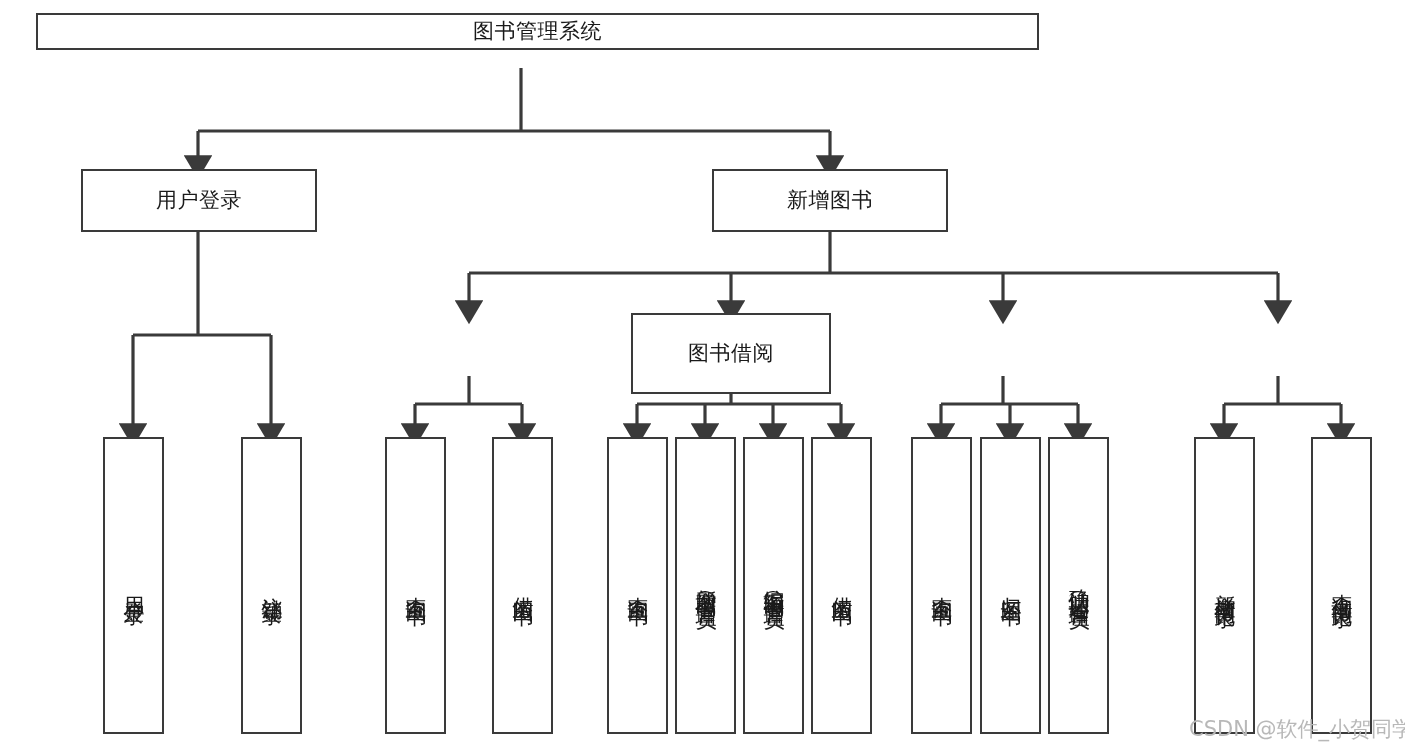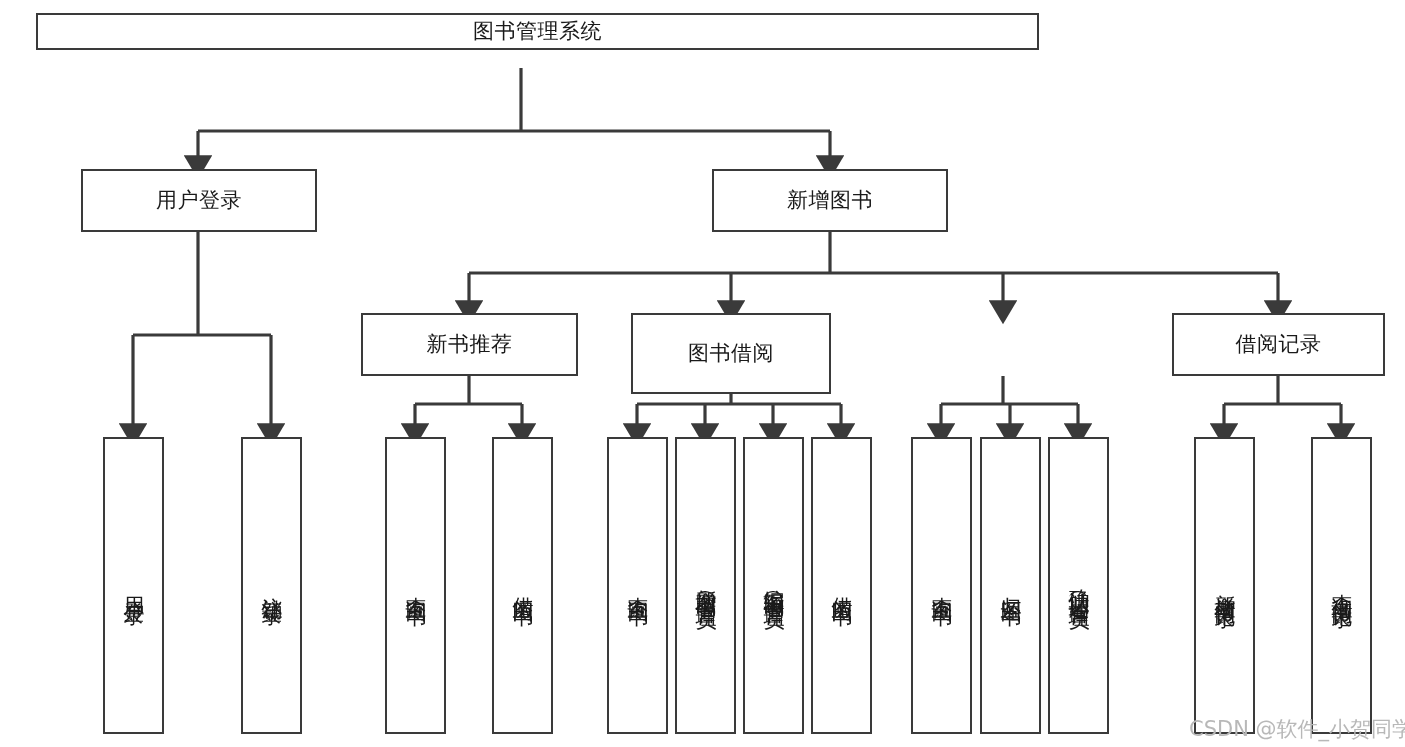--- a/index.html
+++ b/index.html
@@ -129,28 +129,22 @@
     <span class="node-label">图书管理系统</span>
   </div>
 
   <div class="node-box node-horizontal" style="left:81px; top:169px; width:236px; height:63px;">
     <span class="node-label">用户登录</span>
   </div>
   <div class="node-box node-horizontal" style="left:712px; top:169px; width:236px; height:63px;">
     <span class="node-label">新增图书</span>
   </div>
 
-  <div class="node-box node-horizontal" style="left:361px; top:313px; width:217px; height:63px;">
-    <span class="node-label">新书推荐</span>
-  </div>
   <div class="node-box node-horizontal" style="left:631px; top:313px; width:200px; height:81px;">
     <span class="node-label">图书借阅</span>
-  </div>
-  <div class="node-box node-horizontal" style="left:1172px; top:313px; width:213px; height:63px;">
-    <span class="node-label">借阅记录</span>
   </div>
 
   <div class="node-box node-vertical" style="left:103px; top:437px; width:61px; height:297px;">
     <span class="node-label">用户登录</span>
   </div>
   <div class="node-box node-vertical" style="left:241px; top:437px; width:61px; height:297px;">
     <span class="node-label">注销登录</span>
   </div>
 
   <div class="node-box node-vertical" style="left:385px; top:437px; width:61px; height:297px;">

